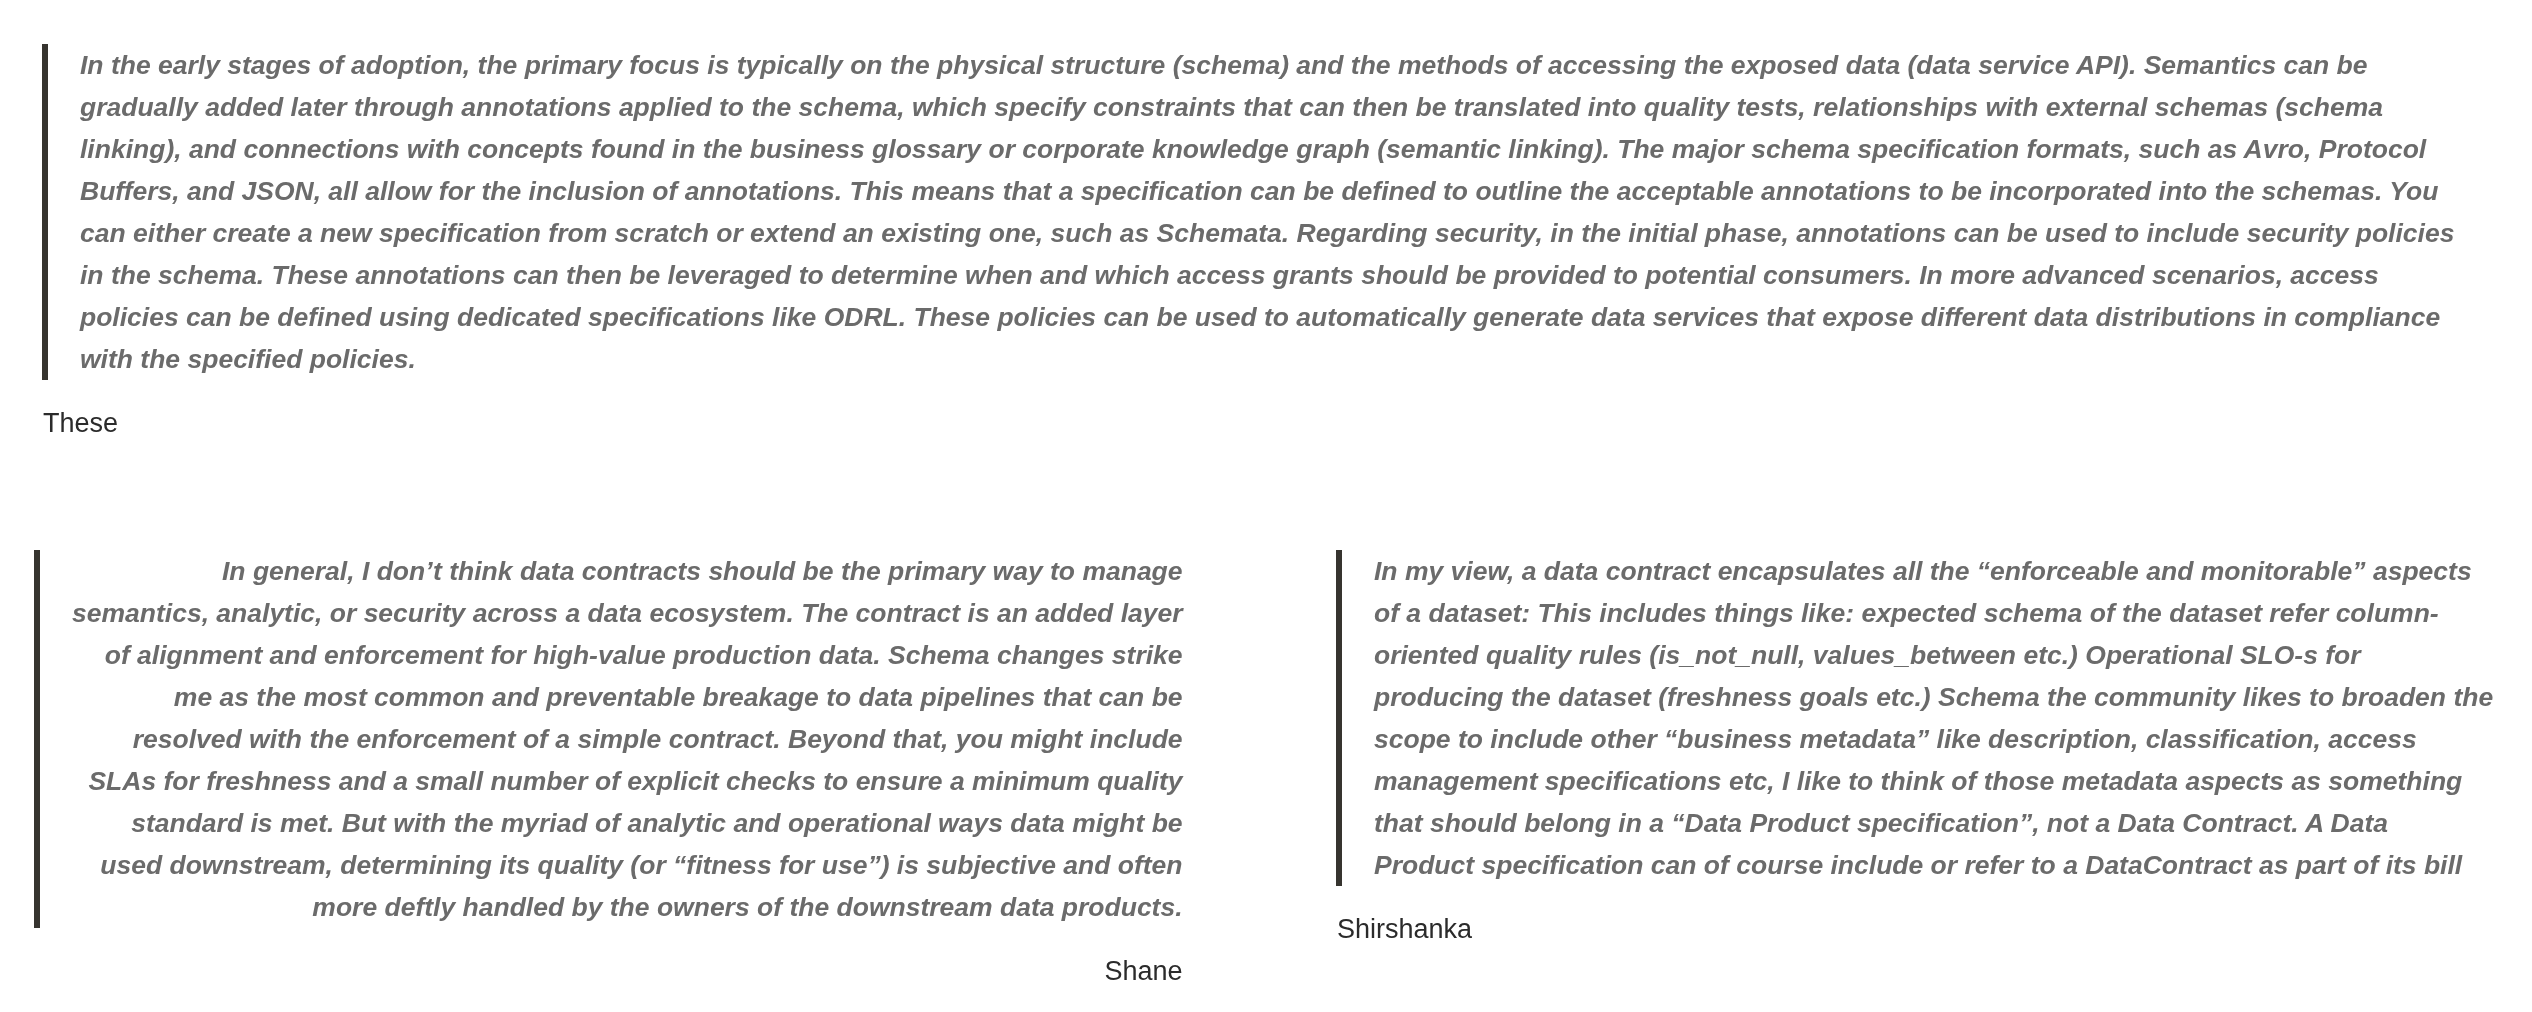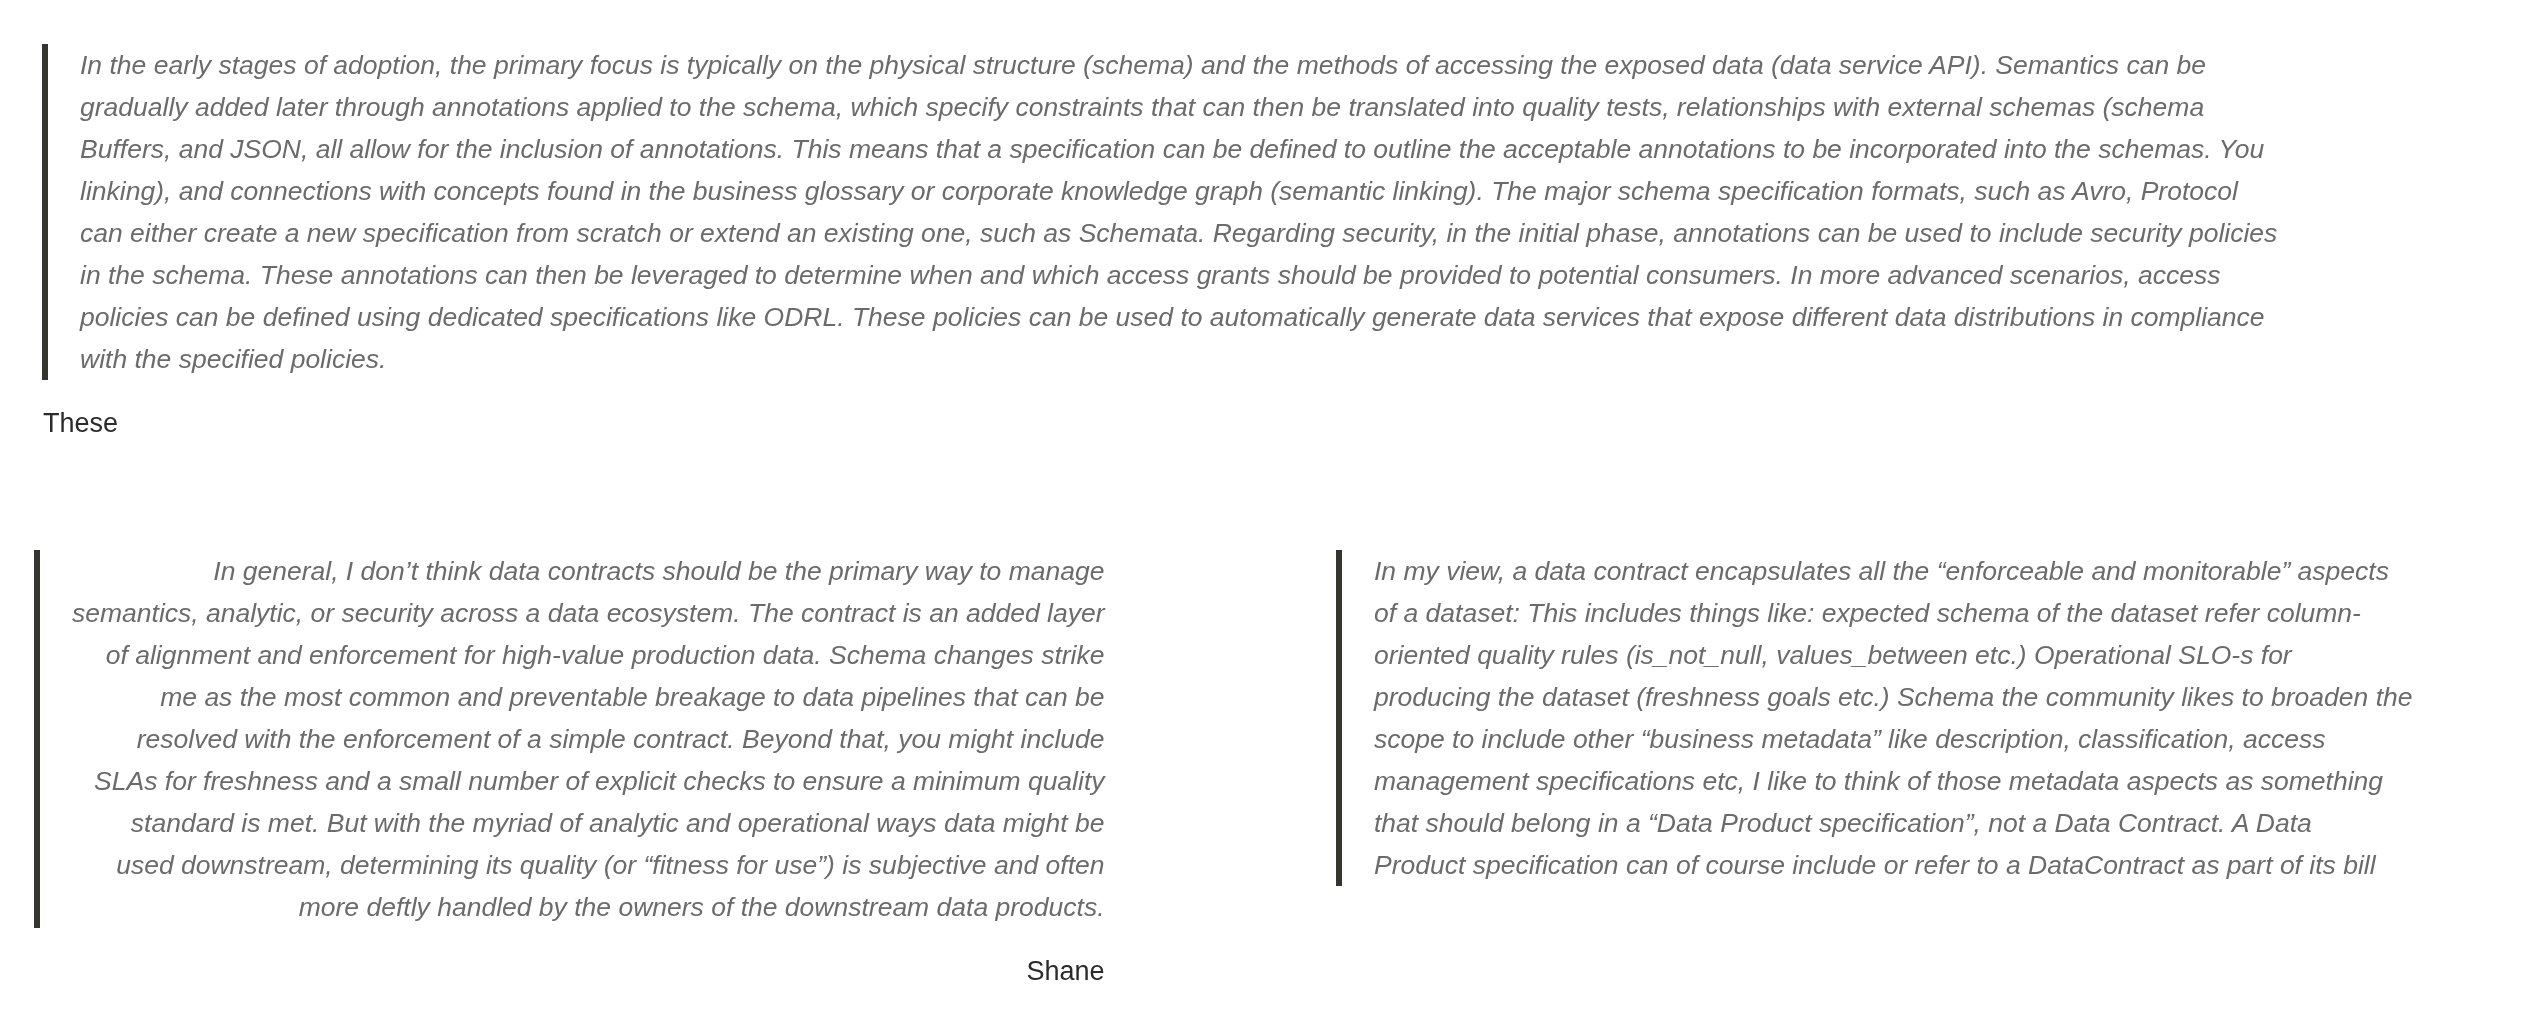--- a/index.html
+++ b/index.html
@@ -10,41 +10,41 @@
     position: relative;
     border-left: 6px solid #36342f;
     padding-left: 32px;
     margin: 0;
     color: #6b6b6b;
     font-style: italic;
     font-size: 26.5px;
     line-height: 42px;
     white-space: nowrap;
   }
-  .quote .line { display: block; height: 42px; }
+  .quote .line { display: block; height: 42px; font-weight: bold; }
   .author {
     color: #2b2b2b;
     font-size: 27px;
     line-height: 34px;
     margin-top: 26px;
     padding-left: 1px;
   }
   #q-top   { left: 42px;  top: 44px; }
   #q-left  { left: 34px;  top: 550px; text-align: right; }
   #q-right { left: 1336px; top: 550px; }
 </style>
 </head>
 <body>
 
 <div class="quote-block" id="q-top">
   <blockquote class="quote">
     <span class="line">In the early stages of adoption, the primary focus is typically on the physical structure (schema) and the methods of accessing the exposed data (data service API). Semantics can be</span>
     <span class="line">gradually added later through annotations applied to the schema, which specify constraints that can then be translated into quality tests, relationships with external schemas (schema</span>
+    <span class="line">linking), and connections with concepts found in the business glossary or corporate knowledge graph (semantic linking). The major schema specification formats, such as Avro, Protocol</span>
     <span class="line">Buffers, and JSON, all allow for the inclusion of annotations. This means that a specification can be defined to outline the acceptable annotations to be incorporated into the schemas. You</span>
-    <span class="line">linking), and connections with concepts found in the business glossary or corporate knowledge graph (semantic linking). The major schema specification formats, such as Avro, Protocol</span>
     <span class="line">can either create a new specification from scratch or extend an existing one, such as Schemata. Regarding security, in the initial phase, annotations can be used to include security policies</span>
     <span class="line">in the schema. These annotations can then be leveraged to determine when and which access grants should be provided to potential consumers. In more advanced scenarios, access</span>
     <span class="line">policies can be defined using dedicated specifications like ODRL. These policies can be used to automatically generate data services that expose different data distributions in compliance</span>
     <span class="line">with the specified policies.</span>
   </blockquote>
   <div class="author">These</div>
 </div>
 
 <div class="quote-block" id="q-left">
   <blockquote class="quote">
@@ -65,13 +65,14 @@
   <blockquote class="quote">
     <span class="line">In my view, a data contract encapsulates all the “enforceable and monitorable” aspects</span>
     <span class="line">of a dataset: This includes things like: expected schema of the dataset refer column-</span>
     <span class="line">oriented quality rules (is_not_null, values_between etc.) Operational SLO-s for</span>
     <span class="line">producing the dataset (freshness goals etc.) Schema the community likes to broaden the</span>
     <span class="line">scope to include other “business metadata” like description, classification, access</span>
     <span class="line">management specifications etc, I like to think of those metadata aspects as something</span>
     <span class="line">that should belong in a “Data Product specification”, not a Data Contract. A Data</span>
     <span class="line">Product specification can of course include or refer to a DataContract as part of its bill</span>
   </blockquote>
+  <div class="author">Shirshanka</div>
 </div>
 
 </body></html>

